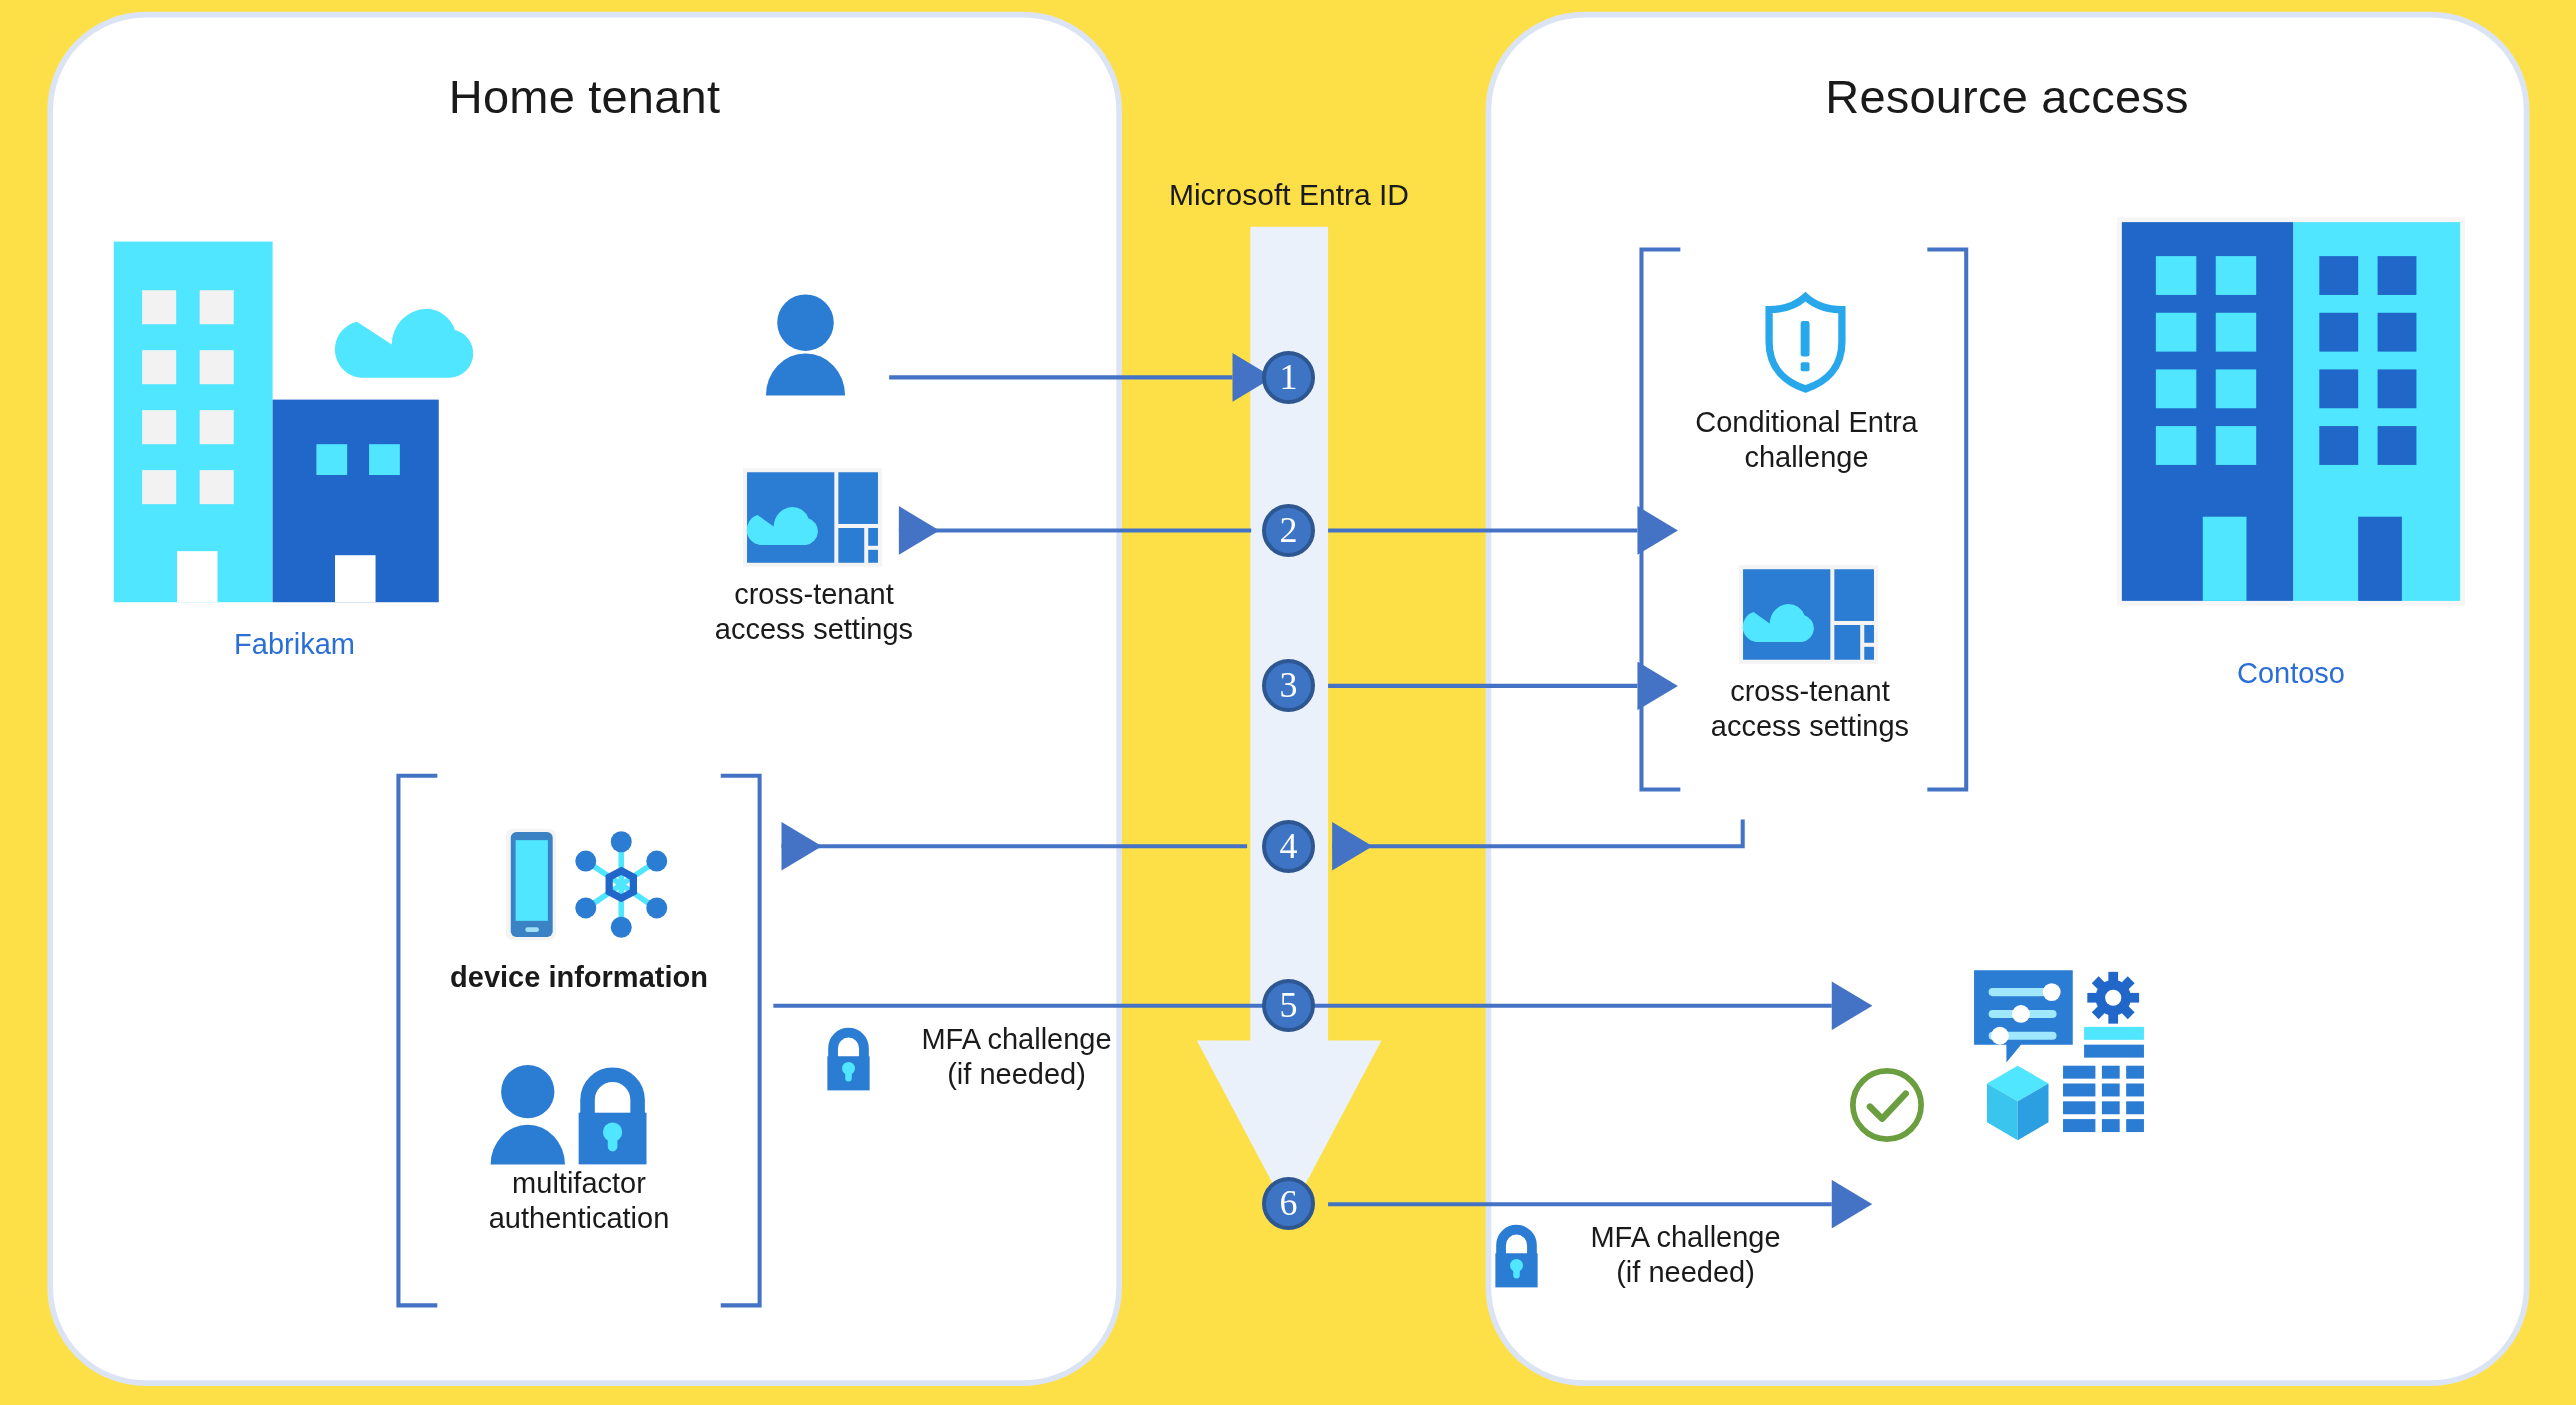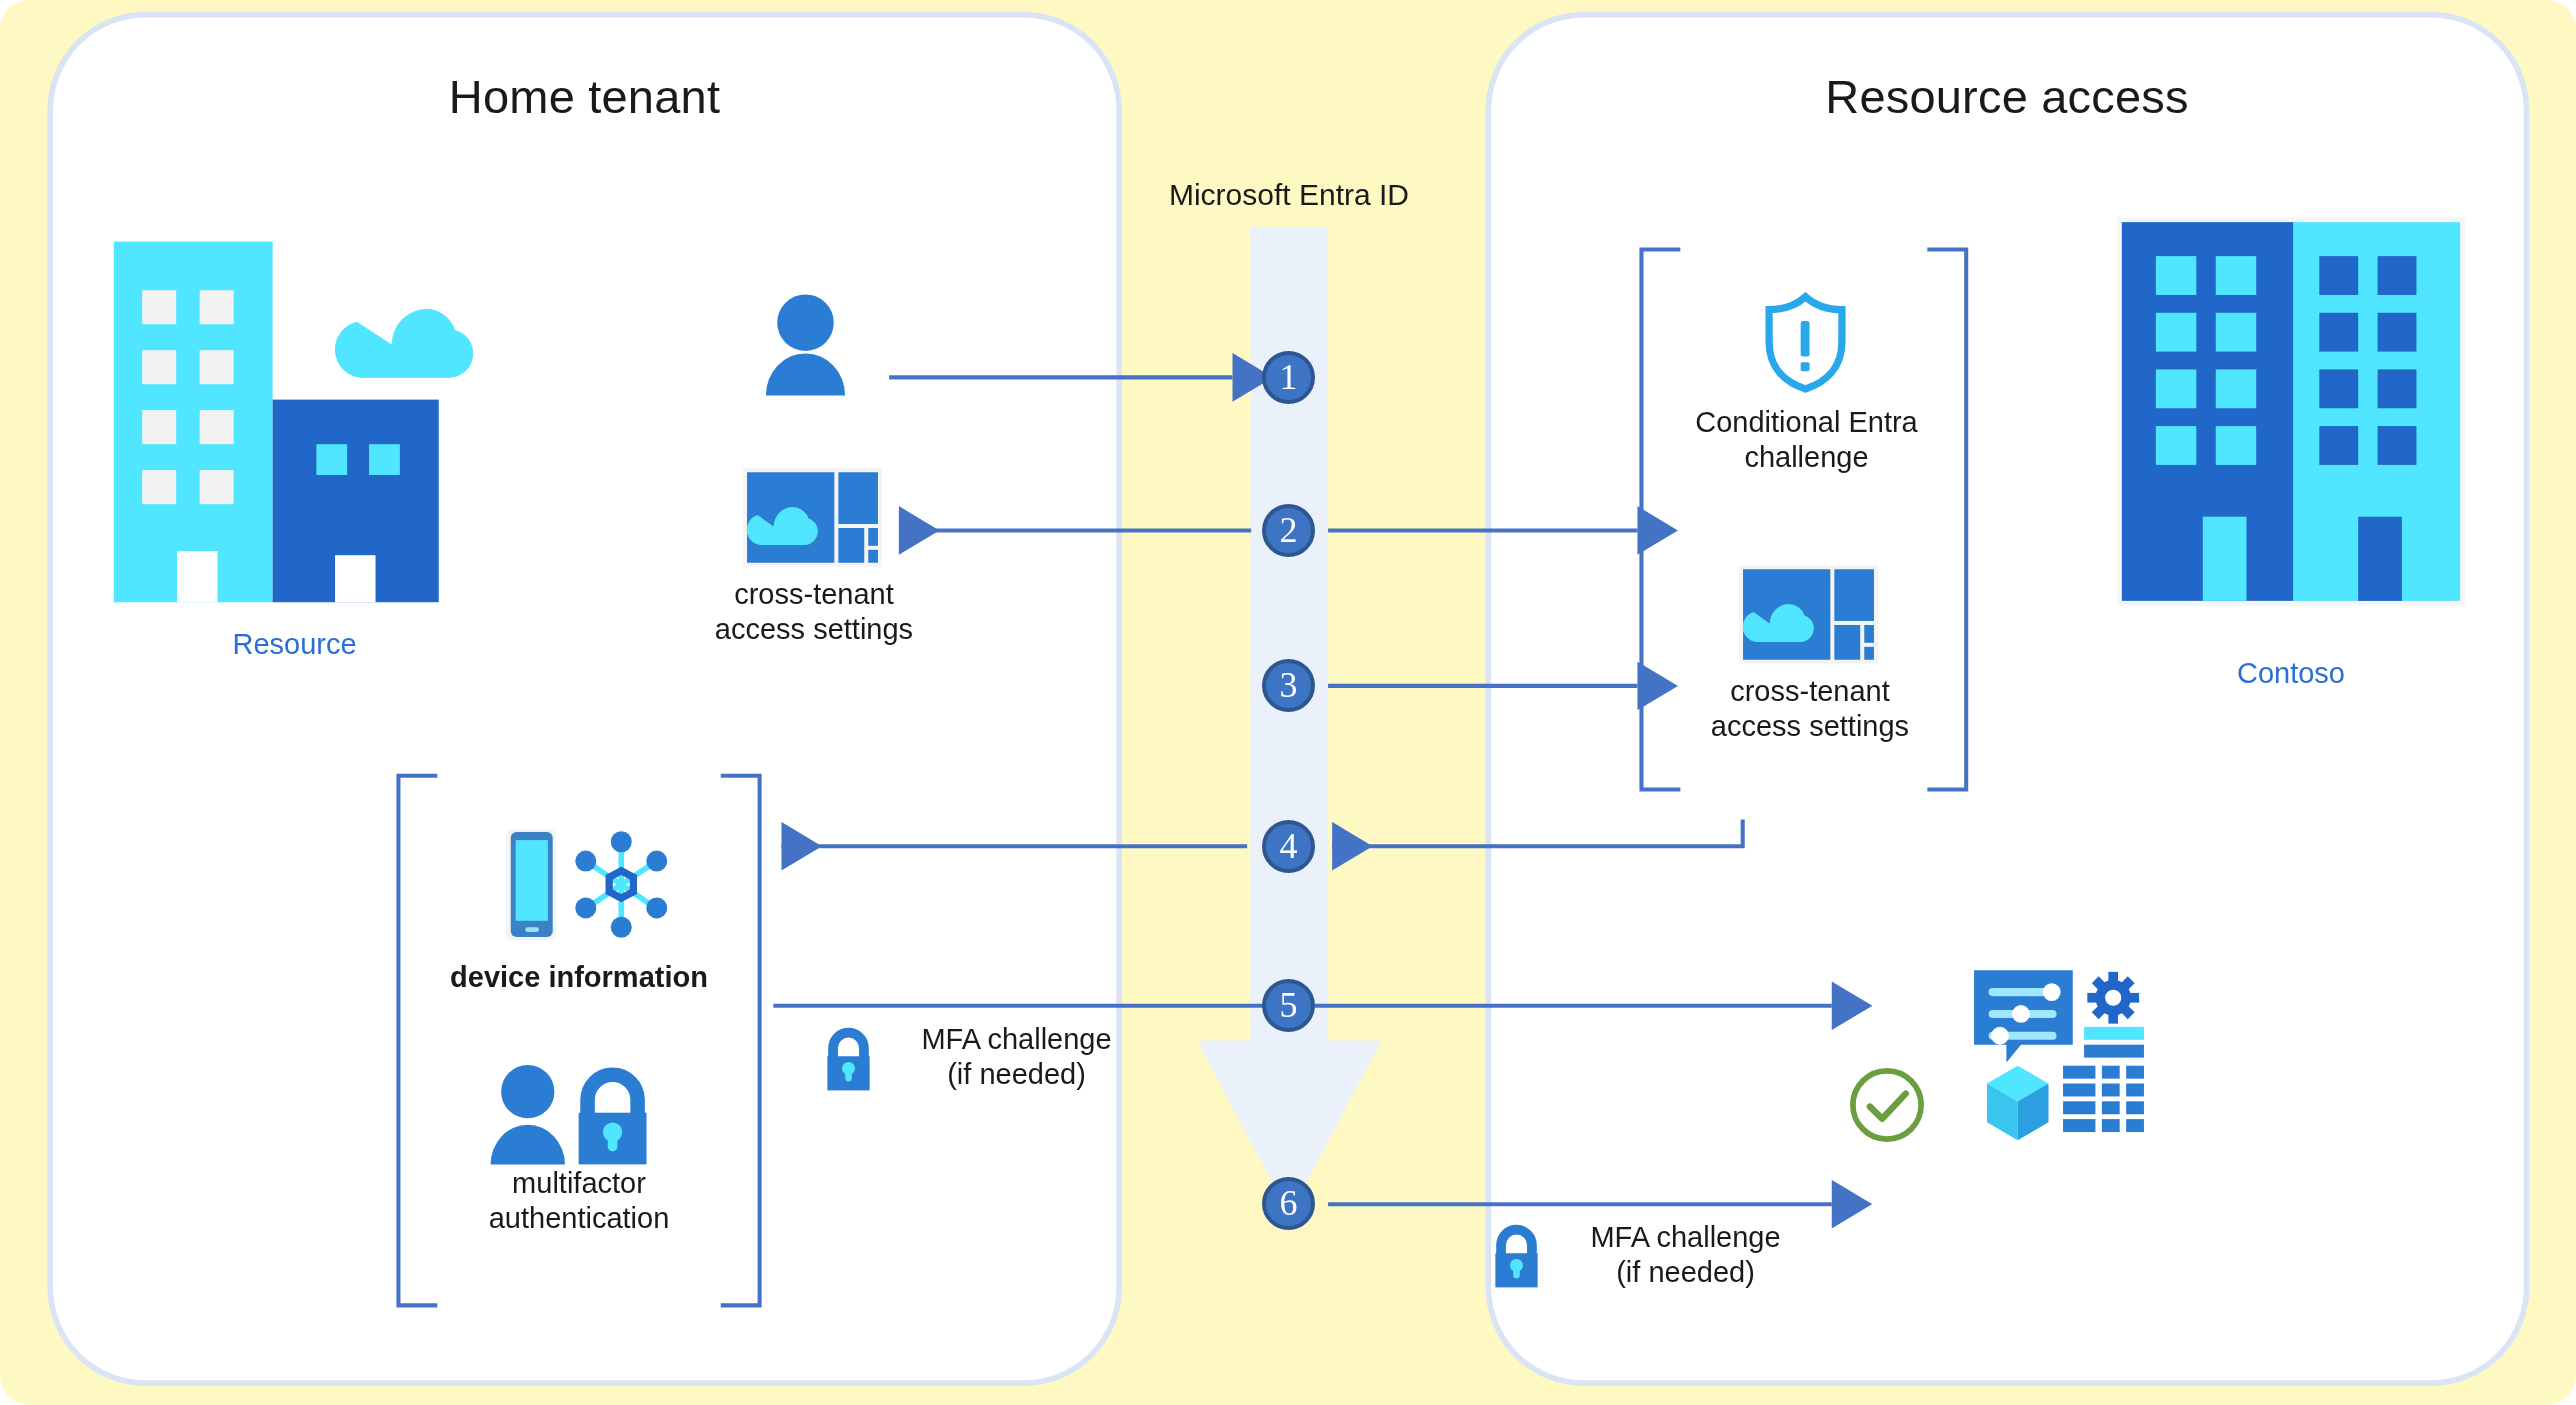--- a/index.html
+++ b/index.html
@@ -4,23 +4,22 @@
 <style>
   html,body{margin:0;padding:0;background:#ffffff;}
   body{
     font-family:"Liberation Sans", sans-serif;
     -webkit-font-smoothing:antialiased;
   }
   #stage{
     position:relative;
     width:2576px;
     height:1405px;
-    background:#fef9c3;
+    background:#fde047;
     overflow:hidden;
-    border-radius:29px;
   }
   #bg-svg{position:absolute;left:0;top:0;width:2576px;height:1405px;}
 
   .abs{position:absolute;}
 
   .tenant-title{
     font-size:47px;
     color:#1a1a1a;
     text-align:center;
     white-space:nowrap;
@@ -133,21 +132,21 @@
       <rect x="118" y="300" width="42" height="42" fill="#f2f2f2"></rect>
 
       <rect x="90" y="400" width="50" height="63" fill="#ffffff"></rect>
 
       <rect x="208" y="213" width="205" height="250" fill="#2067c9"></rect>
       <rect x="262" y="268" width="38" height="38" fill="#50e6ff"></rect>
       <rect x="327" y="268" width="38" height="38" fill="#50e6ff"></rect>
       <rect x="285" y="405" width="50" height="58" fill="#ffffff"></rect>
     </svg>
   </div>
-  <div class="abs org-name" style="left:104px; top:628px; width:381px;">Resource</div>
+  <div class="abs org-name" style="left:104px; top:628px; width:381px;">Fabrikam</div>
 
   <div class="icon-wrap" style="left:761px; top:292px;">
     <svg width="89" height="105" viewBox="0 0 110 130">
       <circle cx="55" cy="38" r="35" fill="#2b7cd3"></circle>
       <path d="M6,128 a49,52 0 0 1 98,0 z" fill="#2b7cd3"></path>
     </svg>
   </div>
 
   <div class="icon-wrap" style="left:743px; top:468px;">
     <svg width="139" height="99" viewBox="0 0 172 122">

